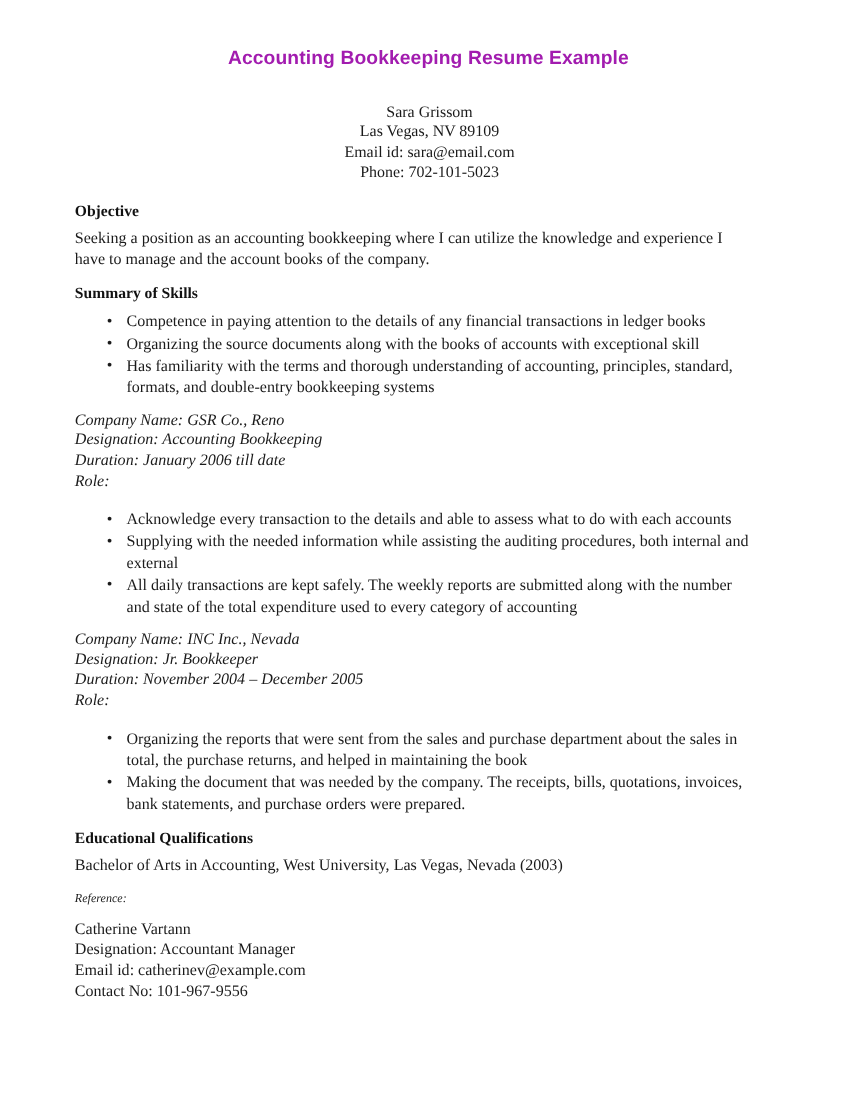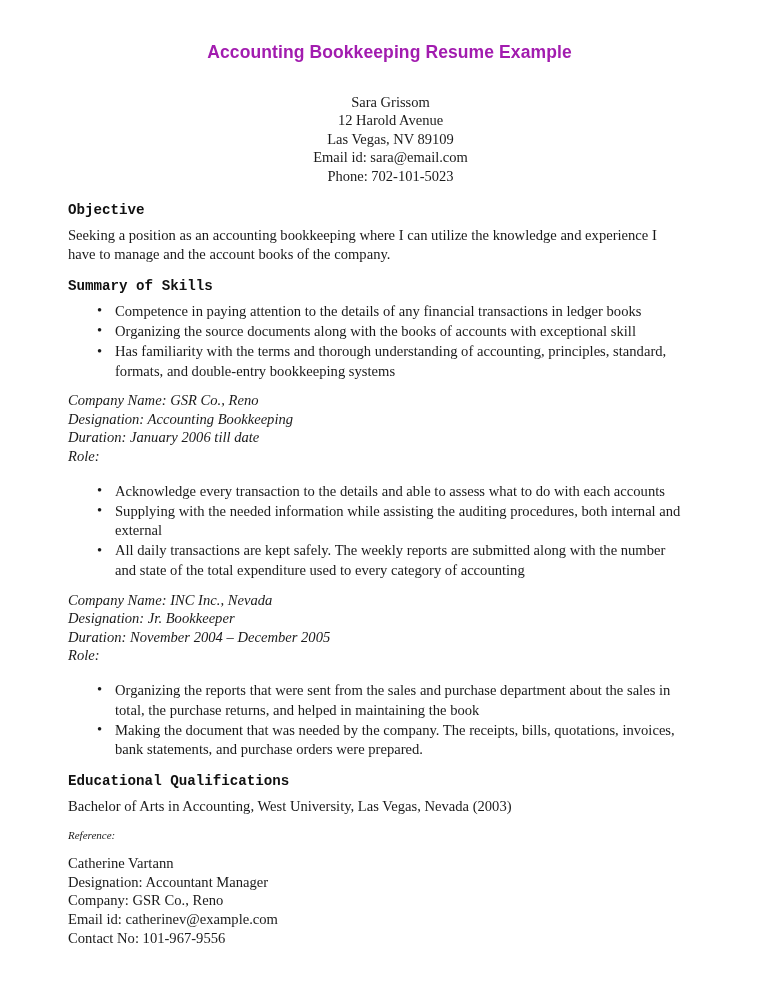--- a/index.html
+++ b/index.html
@@ -40,21 +40,20 @@
     padding-left: 30px;
     color: #1a1a1a;
   }
   .contact-line { white-space: nowrap; }
   .section-heading {
     font-weight: bold;
     font-size: 14.2px;
     line-height: 18px;
     margin: 12px 0 7px 0;
     color: #111111;
-    font-family: Liberation Mono, monospace;
   }
   .body-para {
     font-size: 14.6px;
     line-height: 19.4px;
     margin: 0 0 9px 0;
     max-width: 616px;
     text-align: left;
   }
   ul.bullets {
     list-style: none;
@@ -103,21 +102,20 @@
 </style>
 </head>
 <body>
 
 <div class="page">
 
   <h1 class="doc-title">Accounting Bookkeeping Resume Example</h1>
 
   <div class="contact-block">
     <div class="contact-line">Sara Grissom</div>
-    <div class="contact-line">12 Harold Avenue</div>
     <div class="contact-line">Las Vegas, NV 89109</div>
     <div class="contact-line">Email id: sara@email.com</div>
     <div class="contact-line">Phone: 702-101-5023</div>
   </div>
 
   <h2 class="section-heading">Objective</h2>
   <p class="body-para">Seeking a position as an accounting bookkeeping where I can utilize the knowledge and experience I have to manage and the account books of the company.</p>
 
   <h2 class="section-heading">Summary of Skills</h2>
   <ul class="bullets">
@@ -176,18 +174,17 @@
     </li>
   </ul>
 
   <h2 class="section-heading">Educational Qualifications</h2>
   <p class="edu-line">Bachelor of Arts in Accounting, West University, Las Vegas, Nevada (2003)</p>
 
   <p class="ref-label">Reference:</p>
   <div>
     <div class="ref-line">Catherine Vartann</div>
     <div class="ref-line">Designation: Accountant Manager</div>
-    <div class="ref-line">Company: GSR Co., Reno</div>
     <div class="ref-line">Email id: catherinev@example.com</div>
     <div class="ref-line">Contact No: 101-967-9556</div>
   </div>
 
 </div>
 
 </body></html>

